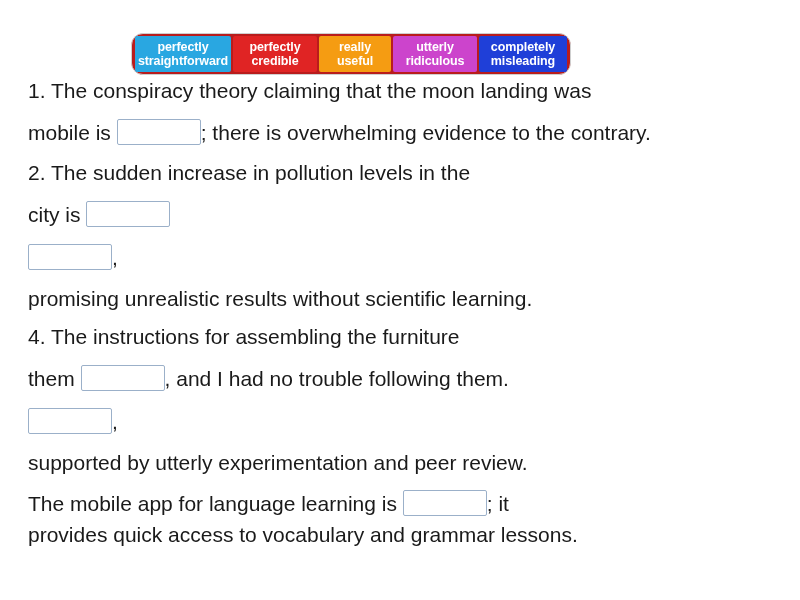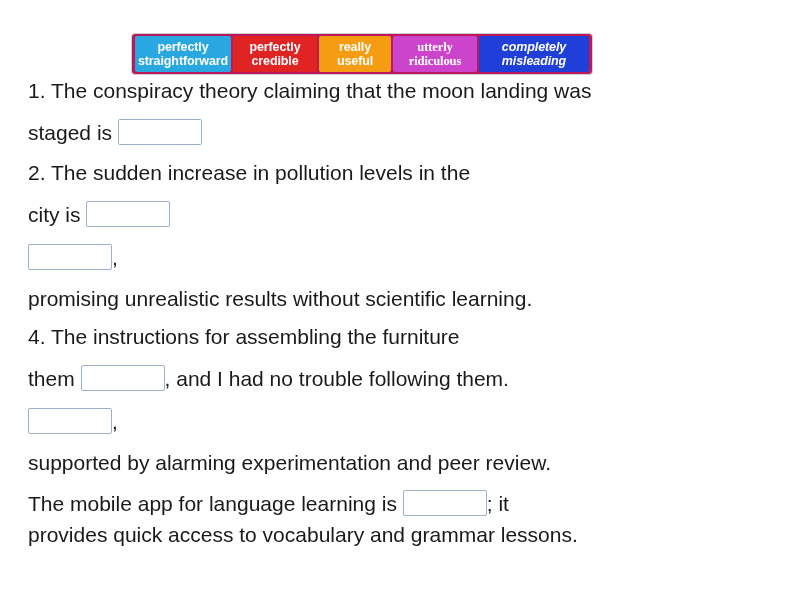--- a/index.html
+++ b/index.html
@@ -22,23 +22,23 @@
   }
 
   
   .wordbank {
     position: absolute;
     left: 131px;
     top: 33px;
     display: flex;
     align-items: stretch;
     border: 1px solid #cfcfcf;
-    background: #be185d;
+    background: #b91c1c;
     padding: 2px;
-    border-radius: 4px;
+    border-radius: 12px;
     box-sizing: border-box;
   }
   .chip {
     display: flex;
     align-items: center;
     justify-content: center;
     text-align: center;
     color: #ffffff;
     font-size: 12.5px;
     font-weight: bold;
@@ -88,31 +88,31 @@
 <body>
 
 <div class="page">
 
   <div class="wordbank" id="wordbank">
       <div class="chip" style="background: rgb(41, 167, 225); width: 96px;">perfectly
 straightforward</div>
       <div class="chip" style="background: rgb(224, 36, 36); width: 84px;">perfectly
 credible</div>
       <div class="chip" style="background: rgb(245, 156, 18); width: 72px;">really useful</div>
-      <div class="chip" style="background: rgb(204, 68, 204); width: 84px; font-family: Liberation Serif, serif;">utterly
+      <div class="chip" style="background: rgb(204, 68, 204); width: 84px;">utterly
 ridiculous</div>
-      <div class="chip" style="background: rgb(31, 63, 216); width: 110px; font-style: italic;">completely
+      <div class="chip" style="background: rgb(31, 63, 216); width: 88px;">completely
 misleading</div>
     </div>
 
   <div class="content" id="content">
       <div class="sentence">
         <div class="line"><span class="txt">1. The conspiracy theory claiming that the moon landing was</span></div>
         <div style="height: 18px;"></div>
-        <div class="line"><span class="txt">staged is </span><span class="blank" style="width: 84px;"></span></div>
+        <div class="line"><span class="txt">mobile is </span><span class="blank" style="width: 84px;"></span><span class="txt">; there is overwhelming evidence to the contrary.</span></div>
       </div>
       <div style="height: 17px;"></div>
       <div class="sentence">
         <div class="line"><span class="txt">2. The sudden increase in pollution levels in the</span></div>
         <div style="height: 18px;"></div>
         <div class="line"><span class="txt">city is </span><span class="blank" style="width: 84px;"></span></div>
       </div>
       <div style="height: 17px;"></div>
       <div class="sentence">
         <div class="line"><span class="blank" style="width: 84px;"></span><span class="txt">,</span></div>
@@ -122,21 +122,21 @@
       <div style="height: 17px;"></div>
       <div class="sentence">
         <div class="line"><span class="txt">4. The instructions for assembling the furniture</span></div>
         <div style="height: 18px;"></div>
         <div class="line"><span class="txt">them </span><span class="blank" style="width: 84px;"></span><span class="txt">, and I had no trouble following them.</span></div>
       </div>
       <div style="height: 17px;"></div>
       <div class="sentence">
         <div class="line"><span class="blank" style="width: 84px;"></span><span class="txt">,</span></div>
         <div style="height: 18px;"></div>
-        <div class="line"><span class="txt">supported by alarming experimentation and peer review.</span></div>
+        <div class="line"><span class="txt">supported by utterly experimentation and peer review.</span></div>
       </div>
       <div style="height: 17px;"></div>
       <div class="sentence">
         <div class="line"><span class="txt">The mobile app for language learning is </span><span class="blank" style="width: 84px;"></span><span class="txt">; it</span></div>
         <div style="height: 8px;"></div>
         <div class="line"><span class="txt">provides quick access to vocabulary and grammar lessons.</span></div>
       </div>
       <div style="height: 17px;"></div>
     </div>
 

